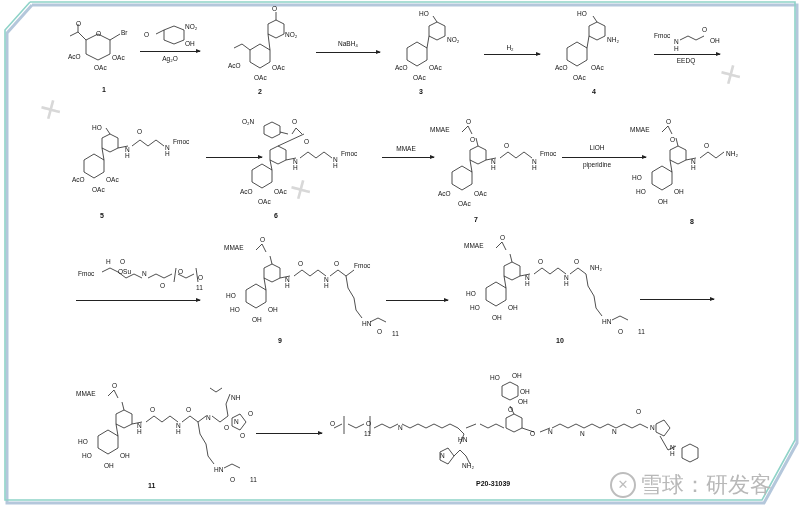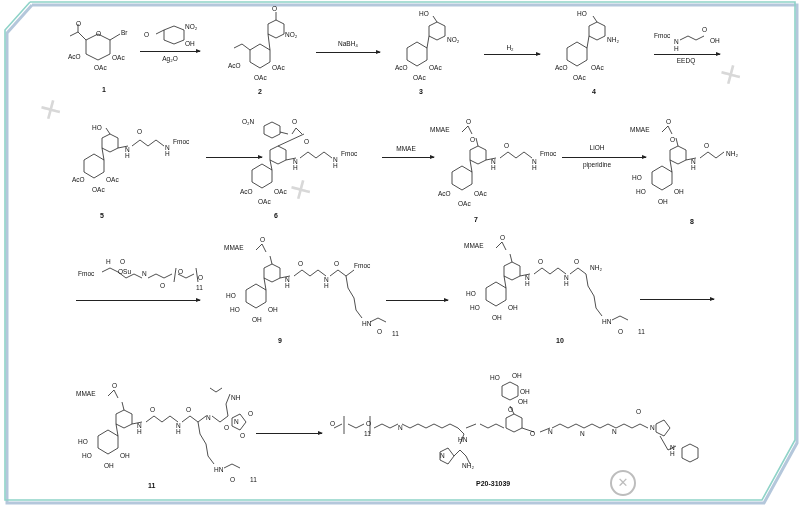--- a/index.html
+++ b/index.html
@@ -454,13 +454,14 @@
   <text class="atom" x="282" y="62">N</text>
   <text class="atom" x="306" y="42">O</text>
   <text class="atom" x="320" y="58">N</text>
   <text class="atom" x="340" y="78">N</text>
   <text class="atom" x="340" y="84">H</text>
 </svg>
 <div class="lbl" style="left:476px;top:480px">P20-31039</div>
 
 <div style="position:absolute;left:610px;top:470px;display:flex;align-items:center;gap:4px;color:#b8b8b8;font-family:'DejaVu Sans',sans-serif;font-size:22px;">
   <span style="display:inline-block;width:22px;height:22px;border:2px solid #bdbdbd;border-radius:50%;font-size:13px;line-height:22px;text-align:center;color:#bdbdbd;">✕</span>
+  <span>雪球：研发客</span>
 </div>
 
 </body></html>

